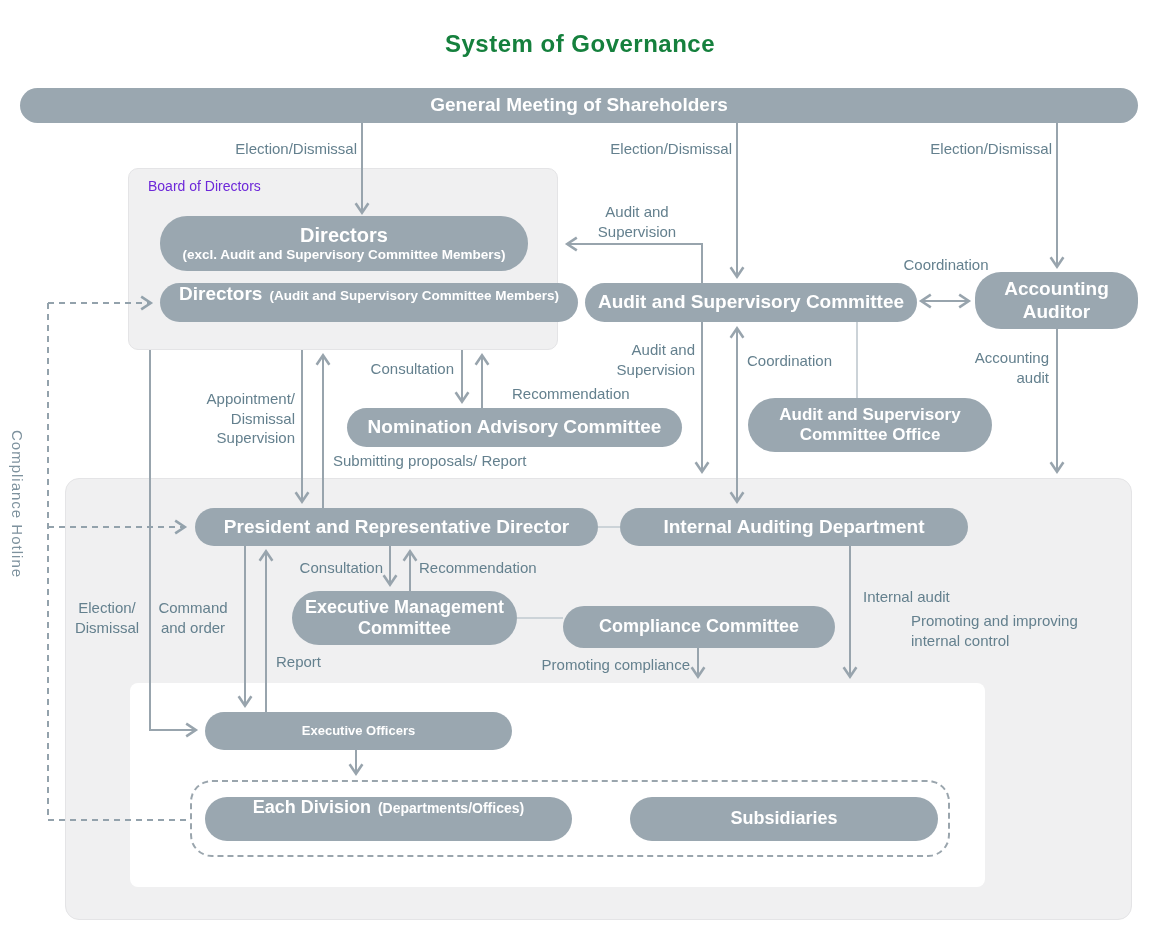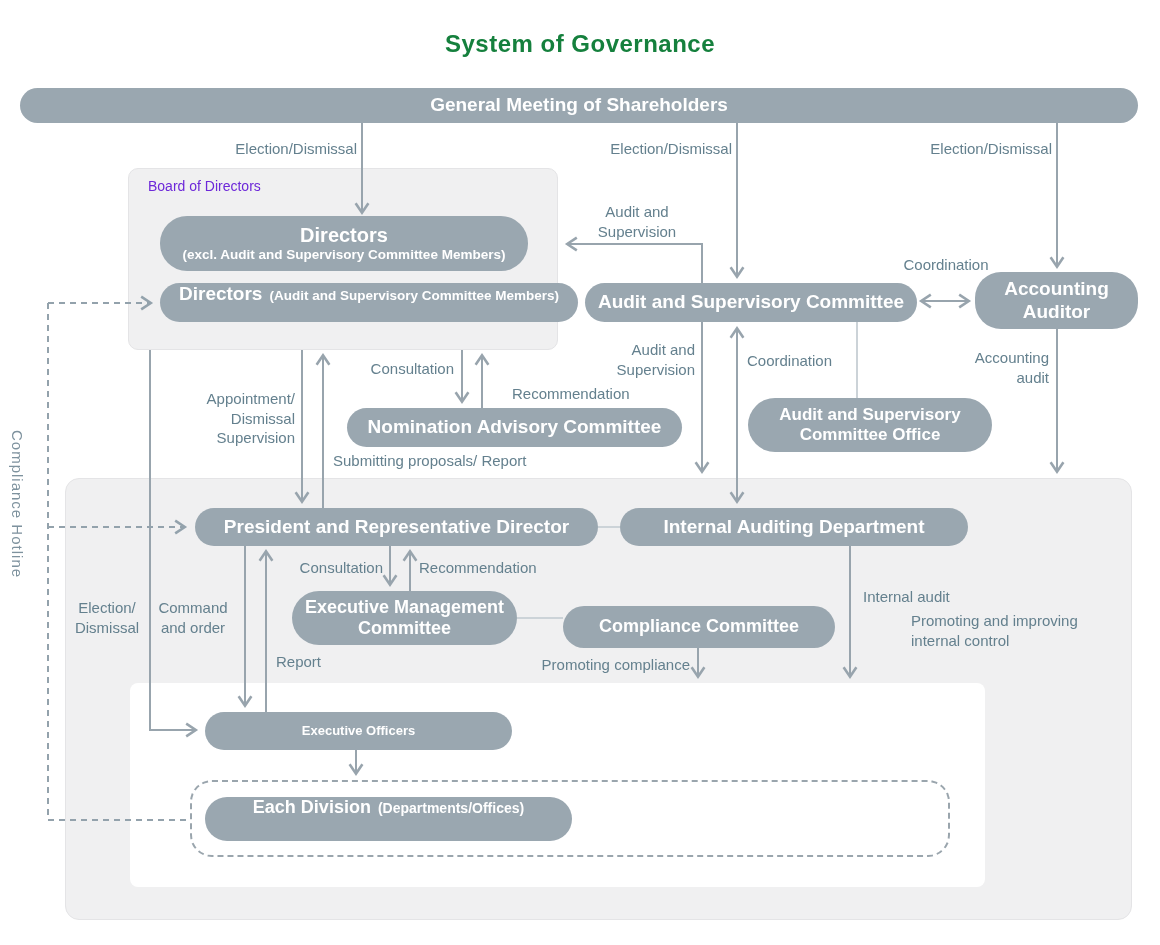--- a/index.html
+++ b/index.html
@@ -130,20 +130,23 @@
 
   <div class="pill z3" style="left:205px;top:712px;width:307px;height:38px;border-radius:19px;font-size:13px;">
     <span>Executive Officers</span>
   </div>
 
   <div class="pill pill-inline z3" style="left:205px;top:797px;width:367px;height:44px;border-radius:22px;">
     <span style="font-size:18px;">Each Division</span>
     <span class="paren" style="font-size:14px;">(Departments/Offices)</span>
   </div>
 
+  <div class="pill z3" style="left:630px;top:797px;width:308px;height:44px;border-radius:22px;font-size:18px;">
+    <span>Subsidiaries</span>
+  </div>
 
   <div class="lbl r z4" style="left:212px;top:139px;width:145px;">Election/Dismissal</div>
   <div class="lbl r z4" style="left:587px;top:139px;width:145px;">Election/Dismissal</div>
   <div class="lbl r z4" style="left:907px;top:139px;width:145px;">Election/Dismissal</div>
   <div class="lbl c z4" style="left:577px;top:202px;width:120px;">Audit and
 Supervision</div>
   <div class="lbl c z4" style="left:886px;top:255px;width:120px;">Coordination</div>
   <div class="lbl r z4" style="left:153px;top:389px;width:142px;">Appointment/
 Dismissal
 Supervision</div>

